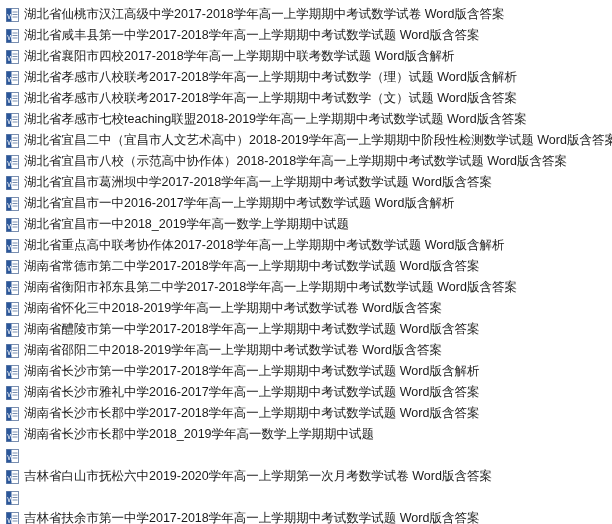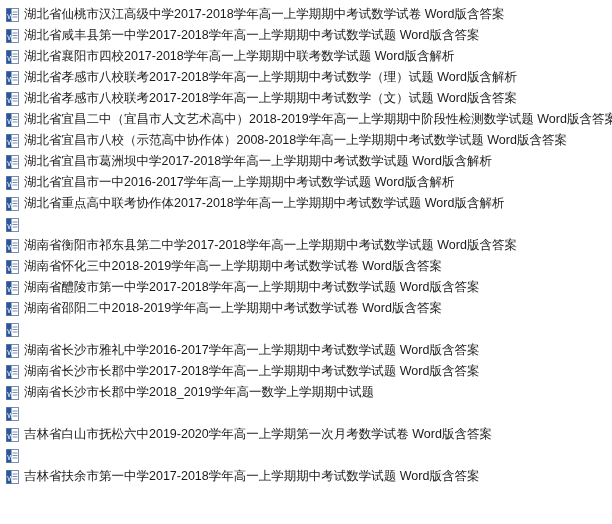--- a/index.html
+++ b/index.html
@@ -120,47 +120,60 @@
     <span class="doc-icon">
       <svg width="13" height="14" viewBox="0 0 13 14">
         <rect x="0.5" y="0.5" width="12" height="13" fill="#ffffff" stroke="#7a8fb0" stroke-width="1"></rect>
         <rect x="0.5" y="0.5" width="5" height="13" fill="#2b579a"></rect>
         <text x="1.2" y="10.5" font-family="Liberation Sans, sans-serif" font-size="7" fill="#ffffff">W</text>
         <line x1="6.5" y1="4" x2="11.5" y2="4" stroke="#7a8fb0" stroke-width="1"></line>
         <line x1="6.5" y1="6.5" x2="11.5" y2="6.5" stroke="#7a8fb0" stroke-width="1"></line>
         <line x1="6.5" y1="9" x2="11.5" y2="9" stroke="#7a8fb0" stroke-width="1"></line>
       </svg>
     </span>
+    <a class="doc-link" href="#">湖北省孝感市七校teaching联盟2018-2019学年高一上学期期中考试数学试题 Word版含答案</a>
+  </li>
+  <li class="doc-item">
+    <span class="doc-icon">
+      <svg width="13" height="14" viewBox="0 0 13 14">
+        <rect x="0.5" y="0.5" width="12" height="13" fill="#ffffff" stroke="#7a8fb0" stroke-width="1"></rect>
+        <rect x="0.5" y="0.5" width="5" height="13" fill="#2b579a"></rect>
+        <text x="1.2" y="10.5" font-family="Liberation Sans, sans-serif" font-size="7" fill="#ffffff">W</text>
+        <line x1="6.5" y1="4" x2="11.5" y2="4" stroke="#7a8fb0" stroke-width="1"></line>
+        <line x1="6.5" y1="6.5" x2="11.5" y2="6.5" stroke="#7a8fb0" stroke-width="1"></line>
+        <line x1="6.5" y1="9" x2="11.5" y2="9" stroke="#7a8fb0" stroke-width="1"></line>
+      </svg>
+    </span>
     <a class="doc-link" href="#">湖北省宜昌二中（宜昌市人文艺术高中）2018-2019学年高一上学期期中阶段性检测数学试题 Word版含答案</a>
   </li>
   <li class="doc-item">
     <span class="doc-icon">
       <svg width="13" height="14" viewBox="0 0 13 14">
         <rect x="0.5" y="0.5" width="12" height="13" fill="#ffffff" stroke="#7a8fb0" stroke-width="1"></rect>
         <rect x="0.5" y="0.5" width="5" height="13" fill="#2b579a"></rect>
         <text x="1.2" y="10.5" font-family="Liberation Sans, sans-serif" font-size="7" fill="#ffffff">W</text>
         <line x1="6.5" y1="4" x2="11.5" y2="4" stroke="#7a8fb0" stroke-width="1"></line>
         <line x1="6.5" y1="6.5" x2="11.5" y2="6.5" stroke="#7a8fb0" stroke-width="1"></line>
         <line x1="6.5" y1="9" x2="11.5" y2="9" stroke="#7a8fb0" stroke-width="1"></line>
       </svg>
     </span>
-    <a class="doc-link" href="#">湖北省宜昌市八校（示范高中协作体）2008-2018学年高一上学期期中考试数学试题 Word版含答案</a>
-  </li>
-  <li class="doc-item">
-    <span class="doc-icon">
-      <svg width="13" height="14" viewBox="0 0 13 14">
-        <rect x="0.5" y="0.5" width="12" height="13" fill="#ffffff" stroke="#7a8fb0" stroke-width="1"></rect>
-        <rect x="0.5" y="0.5" width="5" height="13" fill="#2b579a"></rect>
-        <text x="1.2" y="10.5" font-family="Liberation Sans, sans-serif" font-size="7" fill="#ffffff">W</text>
-        <line x1="6.5" y1="4" x2="11.5" y2="4" stroke="#7a8fb0" stroke-width="1"></line>
-        <line x1="6.5" y1="6.5" x2="11.5" y2="6.5" stroke="#7a8fb0" stroke-width="1"></line>
-        <line x1="6.5" y1="9" x2="11.5" y2="9" stroke="#7a8fb0" stroke-width="1"></line>
-      </svg>
-    </span>
-    <a class="doc-link" href="#">湖北省宜昌市葛洲坝中学2017-2018学年高一上学期期中考试数学试题 Word版含解析</a>
+    <a class="doc-link" href="#">湖北省宜昌市八校（示范高中协作体）2018-2018学年高一上学期期中考试数学试题 Word版含答案</a>
+  </li>
+  <li class="doc-item">
+    <span class="doc-icon">
+      <svg width="13" height="14" viewBox="0 0 13 14">
+        <rect x="0.5" y="0.5" width="12" height="13" fill="#ffffff" stroke="#7a8fb0" stroke-width="1"></rect>
+        <rect x="0.5" y="0.5" width="5" height="13" fill="#2b579a"></rect>
+        <text x="1.2" y="10.5" font-family="Liberation Sans, sans-serif" font-size="7" fill="#ffffff">W</text>
+        <line x1="6.5" y1="4" x2="11.5" y2="4" stroke="#7a8fb0" stroke-width="1"></line>
+        <line x1="6.5" y1="6.5" x2="11.5" y2="6.5" stroke="#7a8fb0" stroke-width="1"></line>
+        <line x1="6.5" y1="9" x2="11.5" y2="9" stroke="#7a8fb0" stroke-width="1"></line>
+      </svg>
+    </span>
+    <a class="doc-link" href="#">湖北省宜昌市葛洲坝中学2017-2018学年高一上学期期中考试数学试题 Word版含答案</a>
   </li>
   <li class="doc-item">
     <span class="doc-icon">
       <svg width="13" height="14" viewBox="0 0 13 14">
         <rect x="0.5" y="0.5" width="12" height="13" fill="#ffffff" stroke="#7a8fb0" stroke-width="1"></rect>
         <rect x="0.5" y="0.5" width="5" height="13" fill="#2b579a"></rect>
         <text x="1.2" y="10.5" font-family="Liberation Sans, sans-serif" font-size="7" fill="#ffffff">W</text>
         <line x1="6.5" y1="4" x2="11.5" y2="4" stroke="#7a8fb0" stroke-width="1"></line>
         <line x1="6.5" y1="6.5" x2="11.5" y2="6.5" stroke="#7a8fb0" stroke-width="1"></line>
         <line x1="6.5" y1="9" x2="11.5" y2="9" stroke="#7a8fb0" stroke-width="1"></line>
@@ -172,33 +185,47 @@
     <span class="doc-icon">
       <svg width="13" height="14" viewBox="0 0 13 14">
         <rect x="0.5" y="0.5" width="12" height="13" fill="#ffffff" stroke="#7a8fb0" stroke-width="1"></rect>
         <rect x="0.5" y="0.5" width="5" height="13" fill="#2b579a"></rect>
         <text x="1.2" y="10.5" font-family="Liberation Sans, sans-serif" font-size="7" fill="#ffffff">W</text>
         <line x1="6.5" y1="4" x2="11.5" y2="4" stroke="#7a8fb0" stroke-width="1"></line>
         <line x1="6.5" y1="6.5" x2="11.5" y2="6.5" stroke="#7a8fb0" stroke-width="1"></line>
         <line x1="6.5" y1="9" x2="11.5" y2="9" stroke="#7a8fb0" stroke-width="1"></line>
       </svg>
     </span>
+    <a class="doc-link" href="#">湖北省宜昌市一中2018_2019学年高一数学上学期期中试题</a>
+  </li>
+  <li class="doc-item">
+    <span class="doc-icon">
+      <svg width="13" height="14" viewBox="0 0 13 14">
+        <rect x="0.5" y="0.5" width="12" height="13" fill="#ffffff" stroke="#7a8fb0" stroke-width="1"></rect>
+        <rect x="0.5" y="0.5" width="5" height="13" fill="#2b579a"></rect>
+        <text x="1.2" y="10.5" font-family="Liberation Sans, sans-serif" font-size="7" fill="#ffffff">W</text>
+        <line x1="6.5" y1="4" x2="11.5" y2="4" stroke="#7a8fb0" stroke-width="1"></line>
+        <line x1="6.5" y1="6.5" x2="11.5" y2="6.5" stroke="#7a8fb0" stroke-width="1"></line>
+        <line x1="6.5" y1="9" x2="11.5" y2="9" stroke="#7a8fb0" stroke-width="1"></line>
+      </svg>
+    </span>
     <a class="doc-link" href="#">湖北省重点高中联考协作体2017-2018学年高一上学期期中考试数学试题 Word版含解析</a>
   </li>
   <li class="doc-item">
     <span class="doc-icon">
       <svg width="13" height="14" viewBox="0 0 13 14">
         <rect x="0.5" y="0.5" width="12" height="13" fill="#ffffff" stroke="#7a8fb0" stroke-width="1"></rect>
         <rect x="0.5" y="0.5" width="5" height="13" fill="#2b579a"></rect>
         <text x="1.2" y="10.5" font-family="Liberation Sans, sans-serif" font-size="7" fill="#ffffff">W</text>
         <line x1="6.5" y1="4" x2="11.5" y2="4" stroke="#7a8fb0" stroke-width="1"></line>
         <line x1="6.5" y1="6.5" x2="11.5" y2="6.5" stroke="#7a8fb0" stroke-width="1"></line>
         <line x1="6.5" y1="9" x2="11.5" y2="9" stroke="#7a8fb0" stroke-width="1"></line>
       </svg>
     </span>
+    <a class="doc-link" href="#">湖南省常德市第二中学2017-2018学年高一上学期期中考试数学试题 Word版含答案</a>
   </li>
   <li class="doc-item">
     <span class="doc-icon">
       <svg width="13" height="14" viewBox="0 0 13 14">
         <rect x="0.5" y="0.5" width="12" height="13" fill="#ffffff" stroke="#7a8fb0" stroke-width="1"></rect>
         <rect x="0.5" y="0.5" width="5" height="13" fill="#2b579a"></rect>
         <text x="1.2" y="10.5" font-family="Liberation Sans, sans-serif" font-size="7" fill="#ffffff">W</text>
         <line x1="6.5" y1="4" x2="11.5" y2="4" stroke="#7a8fb0" stroke-width="1"></line>
         <line x1="6.5" y1="6.5" x2="11.5" y2="6.5" stroke="#7a8fb0" stroke-width="1"></line>
         <line x1="6.5" y1="9" x2="11.5" y2="9" stroke="#7a8fb0" stroke-width="1"></line>
@@ -249,20 +276,21 @@
     <span class="doc-icon">
       <svg width="13" height="14" viewBox="0 0 13 14">
         <rect x="0.5" y="0.5" width="12" height="13" fill="#ffffff" stroke="#7a8fb0" stroke-width="1"></rect>
         <rect x="0.5" y="0.5" width="5" height="13" fill="#2b579a"></rect>
         <text x="1.2" y="10.5" font-family="Liberation Sans, sans-serif" font-size="7" fill="#ffffff">W</text>
         <line x1="6.5" y1="4" x2="11.5" y2="4" stroke="#7a8fb0" stroke-width="1"></line>
         <line x1="6.5" y1="6.5" x2="11.5" y2="6.5" stroke="#7a8fb0" stroke-width="1"></line>
         <line x1="6.5" y1="9" x2="11.5" y2="9" stroke="#7a8fb0" stroke-width="1"></line>
       </svg>
     </span>
+    <a class="doc-link" href="#">湖南省长沙市第一中学2017-2018学年高一上学期期中考试数学试题 Word版含解析</a>
   </li>
   <li class="doc-item">
     <span class="doc-icon">
       <svg width="13" height="14" viewBox="0 0 13 14">
         <rect x="0.5" y="0.5" width="12" height="13" fill="#ffffff" stroke="#7a8fb0" stroke-width="1"></rect>
         <rect x="0.5" y="0.5" width="5" height="13" fill="#2b579a"></rect>
         <text x="1.2" y="10.5" font-family="Liberation Sans, sans-serif" font-size="7" fill="#ffffff">W</text>
         <line x1="6.5" y1="4" x2="11.5" y2="4" stroke="#7a8fb0" stroke-width="1"></line>
         <line x1="6.5" y1="6.5" x2="11.5" y2="6.5" stroke="#7a8fb0" stroke-width="1"></line>
         <line x1="6.5" y1="9" x2="11.5" y2="9" stroke="#7a8fb0" stroke-width="1"></line>

